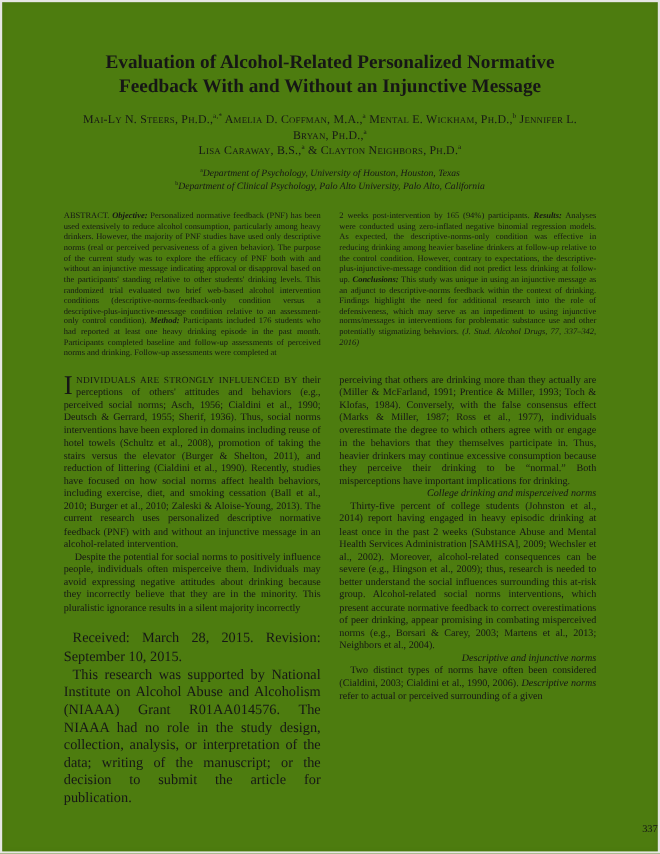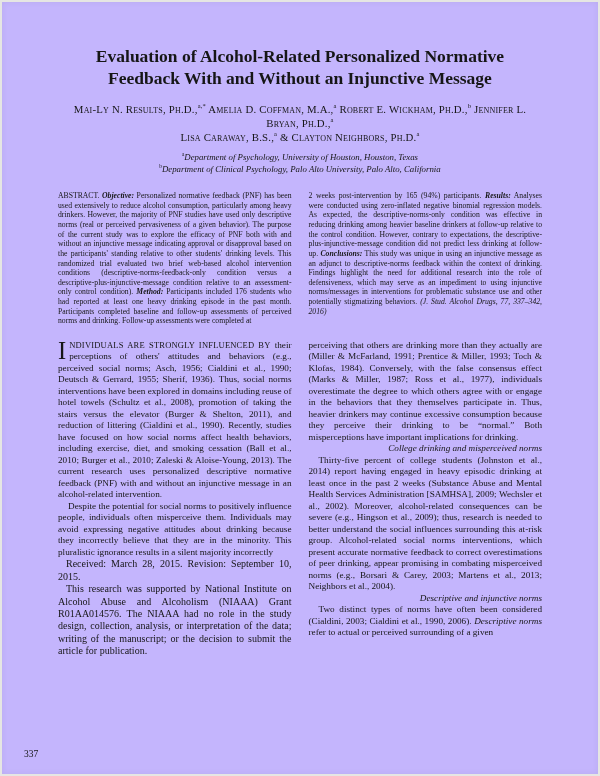--- a/index.html
+++ b/index.html
@@ -6,21 +6,21 @@
   body {
     width: 600px; height: 776px;
     background: #e6e6e3;
     font-family: "Liberation Serif", "DejaVu Serif", serif;
     color: #161616;
     overflow: hidden;
     position: relative;
   }
   .page {
     position: absolute; top: 2px; left: 2px; right: 2px; bottom: 2px;
-    background: #c4b5fd;
+    background: #4d7c0f;
     padding: 44px 56px 0 56px;
     box-sizing: border-box;
     box-shadow: inset 0 0 6px rgba(0,0,0,0.06);
   }
   .title {
     font-size: 17.5px; font-weight: bold; text-align: center;
     line-height: 1.24; margin: 0 auto 13px auto; max-width: 445px;
   }
   .authors {
     text-align: center; font-variant: small-caps;
@@ -50,36 +50,36 @@
   p.indent { text-indent: 10px; }
   .heading {
     font-style: italic; margin: 9px 0 5px 0; text-align: right; text-indent: 0;
   }
   .dropcap {
     float: left; font-size: 24.5px; line-height: 19px;
     padding: 1px 3px 0 0; font-weight: normal;
   }
   .leadcaps { font-size: 8.5px; letter-spacing: 0.2px; }
   .footnotes {
-    font-size: 10px; line-height: 1.24; text-align: justify;
+    margin-top: 14px; font-size: 13px; line-height: 1.24; text-align: justify;
   }
   .footnotes p { margin: 0; text-indent: 8px; }
   .pagenum {
     position: absolute; left: 0; right: 0; bottom: 15px;
-    text-align: left; font-size: 9.5px; padding-left: 22px;
+    text-align: right; font-size: 9.5px; padding-left: 22px;
   }
 </style>
 </head>
 <body>
 
 <div class="page">
 
   <h1 class="title">Evaluation of Alcohol-Related Personalized Normative Feedback With and Without an Injunctive Message</h1>
 
-  <div class="authors"><span>Mai-Ly N. Results, Ph.D.,</span><sup class="aff">a,*</sup><span> Amelia D. Coffman, M.A.,</span><sup class="aff">a</sup><span> Robert E. Wickham, Ph.D.,</span><sup class="aff">b</sup><span> Jennifer L. Bryan, Ph.D.,</span><sup class="aff">a</sup></div>
+  <div class="authors"><span>Mai-Ly N. Steers, Ph.D.,</span><sup class="aff">a,*</sup><span> Amelia D. Coffman, M.A.,</span><sup class="aff">a</sup><span> Mental E. Wickham, Ph.D.,</span><sup class="aff">b</sup><span> Jennifer L. Bryan, Ph.D.,</span><sup class="aff">a</sup></div>
 
   <div class="authors"><span>Lisa Caraway, B.S.,</span><sup class="aff">a</sup><span> &amp; Clayton Neighbors, Ph.D.</span><sup class="aff">a</sup></div>
 
   <div class="affils">
     <div><sup class="aff">a</sup><span>Department of Psychology, University of Houston, Houston, Texas</span></div>
     <div><sup class="aff">b</sup><span>Department of Clinical Psychology, Palo Alto University, Palo Alto, California</span></div>
   </div>
 
   <section class="abstract cols">
     <div class="col">

